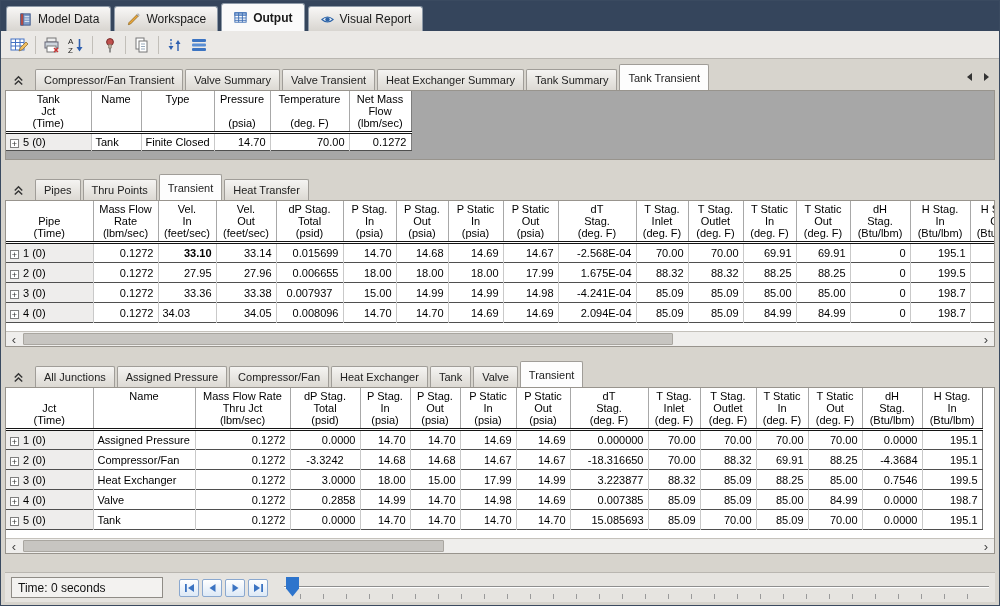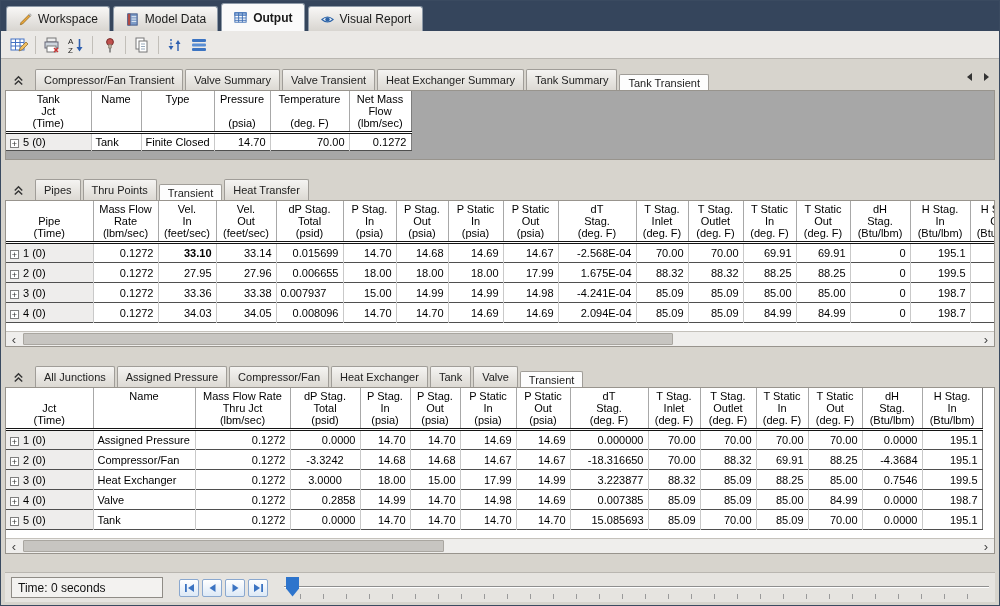--- a/index.html
+++ b/index.html
@@ -17,21 +17,21 @@
   .toolbar{height:28px;background:#ebe9e6;border-bottom:1px solid #b9b6b0;display:flex;align-items:center;padding-left:6px;}
   .tool-btn{width:24px;height:22px;display:flex;align-items:center;justify-content:center;border-radius:2px;}
   .tool-sep{width:1px;height:18px;background:#c2bfb9;margin:0 4px;}
   
   .content{padding:4px 4px 0 4px;}
   .tabstrip{height:27px;display:flex;align-items:flex-end;padding-left:2px;position:relative;}
   .chevron-btn{width:22px;height:18px;margin:0 6px 2px 0;display:flex;align-items:center;justify-content:center;}
   .tab{height:21px;padding:0 8px;font-size:11px;display:flex;align-items:center;color:#222;
        background:linear-gradient(#f5f4f2,#dcd9d3);border:1px solid #a09d98;border-bottom:none;
        border-radius:2px 2px 0 0;margin-right:2px;white-space:nowrap;cursor:default;}
-  .tab.active{background:#fdfdfd;height:16px;z-index:2;}
+  .tab.active{background:#fdfdfd;height:26px;z-index:2;}
   .tab-scrolls{position:absolute;right:4px;bottom:5px;display:flex;gap:8px;font-size:12px;color:#444;}
   
   .panel{background:#fff;border:1px solid #98948d;position:relative;overflow:hidden;}
   .panel1{height:70px;margin-bottom:13px;background:#a7a7a7;}
   .panel2{height:147px;margin-bottom:13px;}
   .panel3{height:167px;margin-bottom:7px;}
   table{border-collapse:collapse;table-layout:fixed;background:#fff;border-right:1px solid #7d7d7d;}
   thead tr{border-bottom:3px double #141414;}
   th{font-weight:normal;font-size:11px;line-height:12px;text-align:center;vertical-align:top;
      padding:2px 1px;border-left:1px solid #a8a8a8;white-space:pre-line;overflow:hidden;}
@@ -65,35 +65,35 @@
 </style>
 </head>
 <body>
 
 <div class="window">
 
   <div class="titlebar">
       <div class="main-tab">
         <span class="ticon">
           <svg width="15" height="15" viewBox="0 0 16 16">
-            <path d="M2.5 13.5 4.8 12.8 13 4.5 11.5 3 3.2 11.3Z" fill="#eda839" stroke="#8a6420" stroke-width=".8"></path>
-            <path d="M11.5 3 13 4.5 14.2 3.3 12.7 1.8Z" fill="#ddd" stroke="#777" stroke-width=".6"></path>
-          </svg>
-        </span>
-        <span>Workspace</span>
+            <rect x="3" y="2" width="10" height="12" fill="#7d9cc8" stroke="#41598a"></rect>
+            <rect x="3" y="2" width="2.6" height="12" fill="#b34a42" stroke="#41598a" stroke-width=".5"></rect>
+            <path d="M7 5h5M7 7.5h5M7 10h5" stroke="#eef3fa"></path>
+          </svg>
+        </span>
+        <span>Model Data</span>
       </div>
       <div class="main-tab">
         <span class="ticon">
           <svg width="15" height="15" viewBox="0 0 16 16">
-            <rect x="3" y="2" width="10" height="12" fill="#7d9cc8" stroke="#41598a"></rect>
-            <rect x="3" y="2" width="2.6" height="12" fill="#b34a42" stroke="#41598a" stroke-width=".5"></rect>
-            <path d="M7 5h5M7 7.5h5M7 10h5" stroke="#eef3fa"></path>
-          </svg>
-        </span>
-        <span>Model Data</span>
+            <path d="M2.5 13.5 4.8 12.8 13 4.5 11.5 3 3.2 11.3Z" fill="#eda839" stroke="#8a6420" stroke-width=".8"></path>
+            <path d="M11.5 3 13 4.5 14.2 3.3 12.7 1.8Z" fill="#ddd" stroke="#777" stroke-width=".6"></path>
+          </svg>
+        </span>
+        <span>Workspace</span>
       </div>
       <div class="main-tab active">
         <span class="ticon">
           <svg width="15" height="15" viewBox="0 0 16 16">
             <rect x="2" y="3" width="12" height="10" fill="#fff" stroke="#3f6fb5"></rect>
             <rect x="2" y="3" width="12" height="2.6" fill="#9db8dd" stroke="#3f6fb5"></rect>
             <path d="M2 8.5h12M2 11h12M6 3v10M10 3v10" stroke="#3f6fb5"></path>
           </svg>
         </span>
         <span>Output</span>
@@ -381,38 +381,38 @@
                 <td style="text-align: right;">88.25</td>
                 <td style="text-align: right;">0</td>
                 <td style="text-align: right;">199.5</td>
                 <td style="text-align: right;"></td>
               </tr>
               <tr>
                 <td style="text-align: left;"><span class="exp">+</span>3 (0)</td>
                 <td style="text-align: right;">0.1272</td>
                 <td style="text-align: right;">33.36</td>
                 <td style="text-align: right;">33.38</td>
-                <td style="text-align: left;">0.007937</td>
+                <td style="text-align: center;">0.007937</td>
                 <td style="text-align: right;">15.00</td>
                 <td style="text-align: right;">14.99</td>
                 <td style="text-align: right;">14.99</td>
                 <td style="text-align: right;">14.98</td>
                 <td style="text-align: right;">-4.241E-04</td>
                 <td style="text-align: right;">85.09</td>
                 <td style="text-align: right;">85.09</td>
                 <td style="text-align: right;">85.00</td>
                 <td style="text-align: right;">85.00</td>
                 <td style="text-align: right;">0</td>
                 <td style="text-align: right;">198.7</td>
                 <td style="text-align: right;"></td>
               </tr>
               <tr>
                 <td style="text-align: left;"><span class="exp">+</span>4 (0)</td>
                 <td style="text-align: right;">0.1272</td>
-                <td style="text-align: right;">34.03</td>
+                <td style="text-align: left;">34.03</td>
                 <td style="text-align: right;">34.05</td>
                 <td style="text-align: right;">0.008096</td>
                 <td style="text-align: right;">14.70</td>
                 <td style="text-align: right;">14.70</td>
                 <td style="text-align: right;">14.69</td>
                 <td style="text-align: right;">14.69</td>
                 <td style="text-align: right;">2.094E-04</td>
                 <td style="text-align: right;">85.09</td>
                 <td style="text-align: right;">85.09</td>
                 <td style="text-align: right;">84.99</td>
@@ -561,21 +561,21 @@
                 <td style="text-align: right;">88.32</td>
                 <td style="text-align: right;">69.91</td>
                 <td style="text-align: right;">88.25</td>
                 <td style="text-align: right;">-4.3684</td>
                 <td style="text-align: right;">195.1</td>
               </tr>
               <tr>
                 <td style="text-align: left;"><span class="exp">+</span>3 (0)</td>
                 <td style="text-align: left;">Heat Exchanger</td>
                 <td style="text-align: right;">0.1272</td>
-                <td style="text-align: center;">3.0000</td>
+                <td style="text-align: right;">3.0000</td>
                 <td style="text-align: right;">18.00</td>
                 <td style="text-align: right;">15.00</td>
                 <td style="text-align: right;">17.99</td>
                 <td style="text-align: right;">14.99</td>
                 <td style="text-align: right;">3.223877</td>
                 <td style="text-align: right;">88.32</td>
                 <td style="text-align: right;">85.09</td>
                 <td style="text-align: right;">88.25</td>
                 <td style="text-align: right;">85.00</td>
                 <td style="text-align: right;">0.7546</td>

